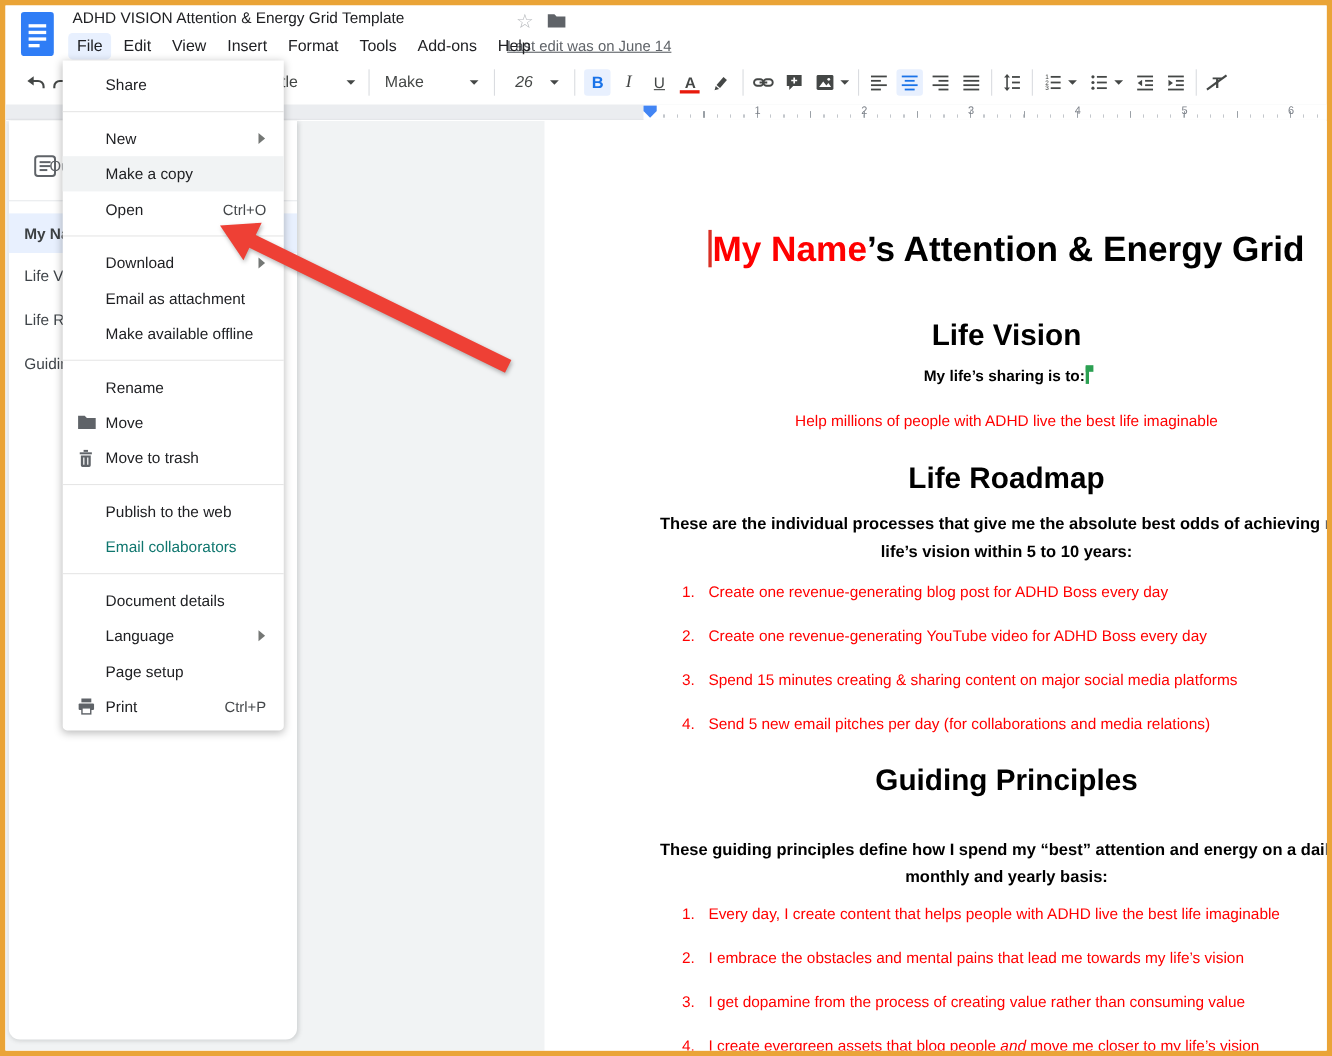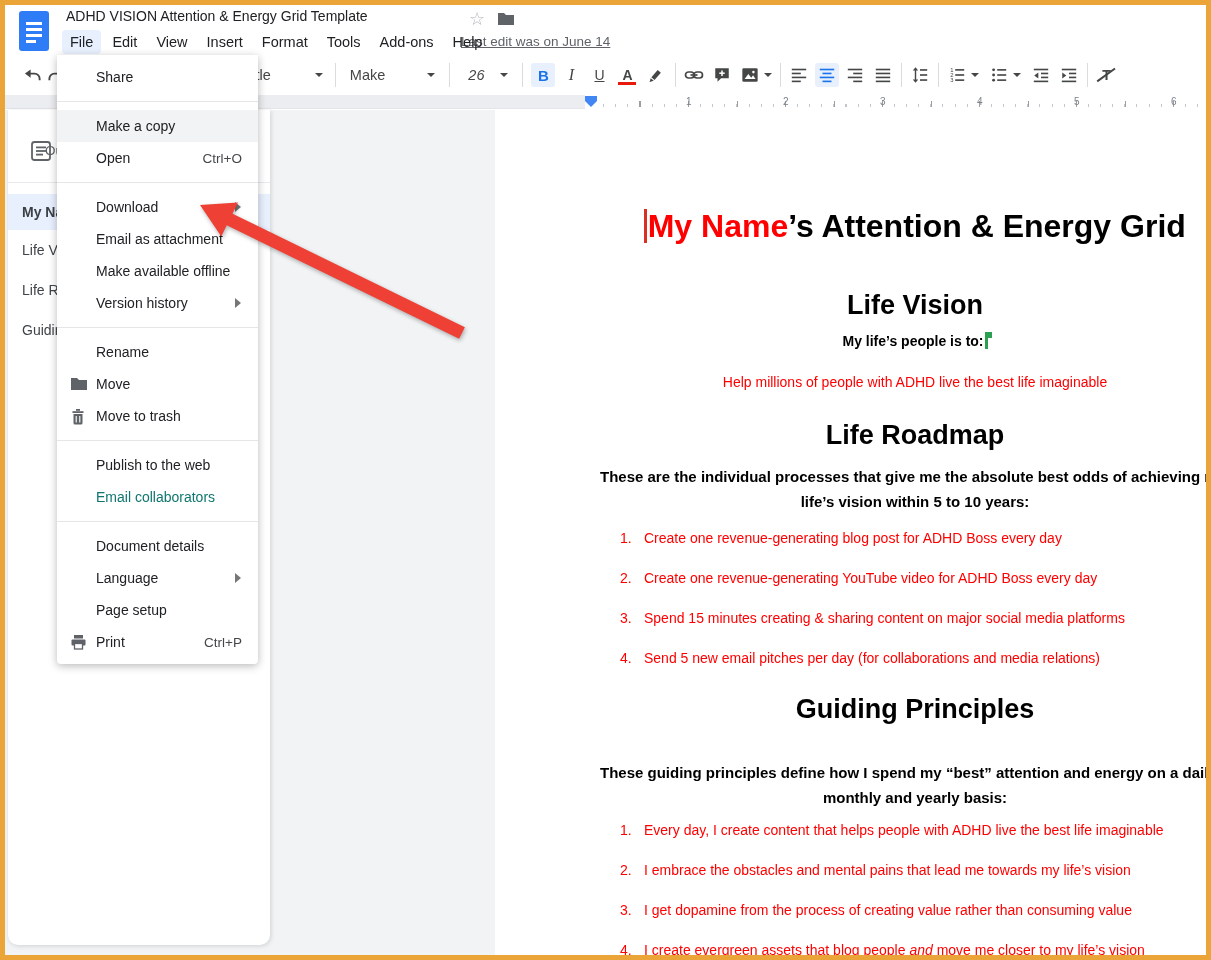--- a/index.html
+++ b/index.html
@@ -325,21 +325,21 @@
         <div class="rnum" style="left: 1166px;">6</div>
       </div>
 
   <div class="main">
 
     <div class="page">
       <div class="doccol">
         <div class="dtitle"><span class="rcaret"></span><span class="red">My Name</span><span>’s Attention &amp; Energy Grid</span></div>
 
         <div class="h2 lv">Life Vision</div>
-        <div class="lead"><span>My life’s people is to:</span><span class="gcaret"></span></div>
+        <div class="lead"><span>My life’s sharing is to:</span><span class="gcaret"></span></div>
         <div class="redline">Help millions of people with ADHD live the best life imaginable</div>
 
         <div class="h2 lr">Life Roadmap</div>
         <div class="para">
           <div class="pline l1">These are the individual processes that give me the absolute best odds of achieving my</div>
           <div class="pline">life’s vision within 5 to 10 years:</div>
         </div>
         <ol class="dlist" id="list-roadmap">
               <li><span class="num">1.</span><span>Create one revenue-generating blog post for ADHD Boss every day</span></li>
               <li><span class="num">2.</span><span>Create one revenue-generating YouTube video for ADHD Boss every day</span></li>
@@ -381,20 +381,25 @@
     </div>
 
   </div>
 
   <div class="fmenu" id="file-menu">
         <div class="fitem">
           <span class="fic"></span>
           <span>Share</span>
         </div>
         <div class="mdiv"></div>
+        <div class="fitem">
+          <span class="fic"></span>
+          <span>New</span>
+          <span class="fsub"></span>
+        </div>
         <div class="fitem hl">
           <span class="fic"></span>
           <span>Make a copy</span>
         </div>
         <div class="fitem">
           <span class="fic"></span>
           <span>Open</span>
           <span class="fsc">Ctrl+O</span>
         </div>
         <div class="mdiv"></div>
@@ -403,25 +408,20 @@
           <span>Download</span>
           <span class="fsub"></span>
         </div>
         <div class="fitem">
           <span class="fic"></span>
           <span>Email as attachment</span>
         </div>
         <div class="fitem">
           <span class="fic"></span>
           <span>Make available offline</span>
-        </div>
-        <div class="fitem">
-          <span class="fic"></span>
-          <span>Version history</span>
-          <span class="fsub"></span>
         </div>
         <div class="mdiv"></div>
         <div class="fitem">
           <span class="fic"></span>
           <span>Rename</span>
         </div>
         <div class="fitem">
           <span class="fic">
             <svg width="18" height="16" viewBox="0 0 18 16">
               <path d="M1 2 h6 l2 2 h8 v10 h-16 z" fill="#5f6368"></path>

